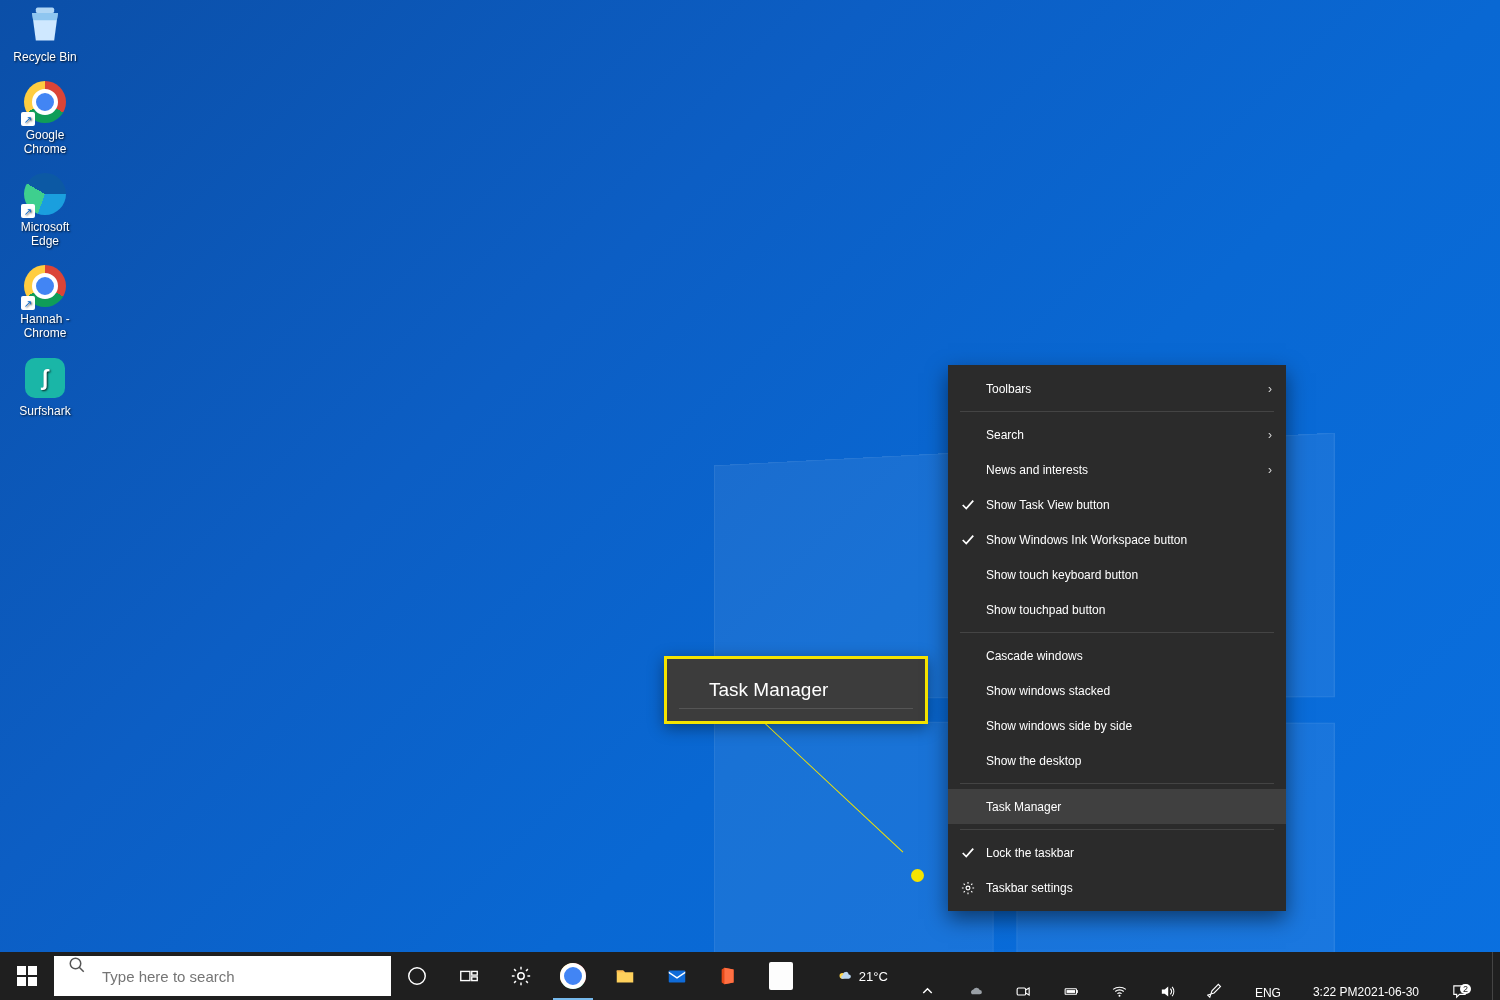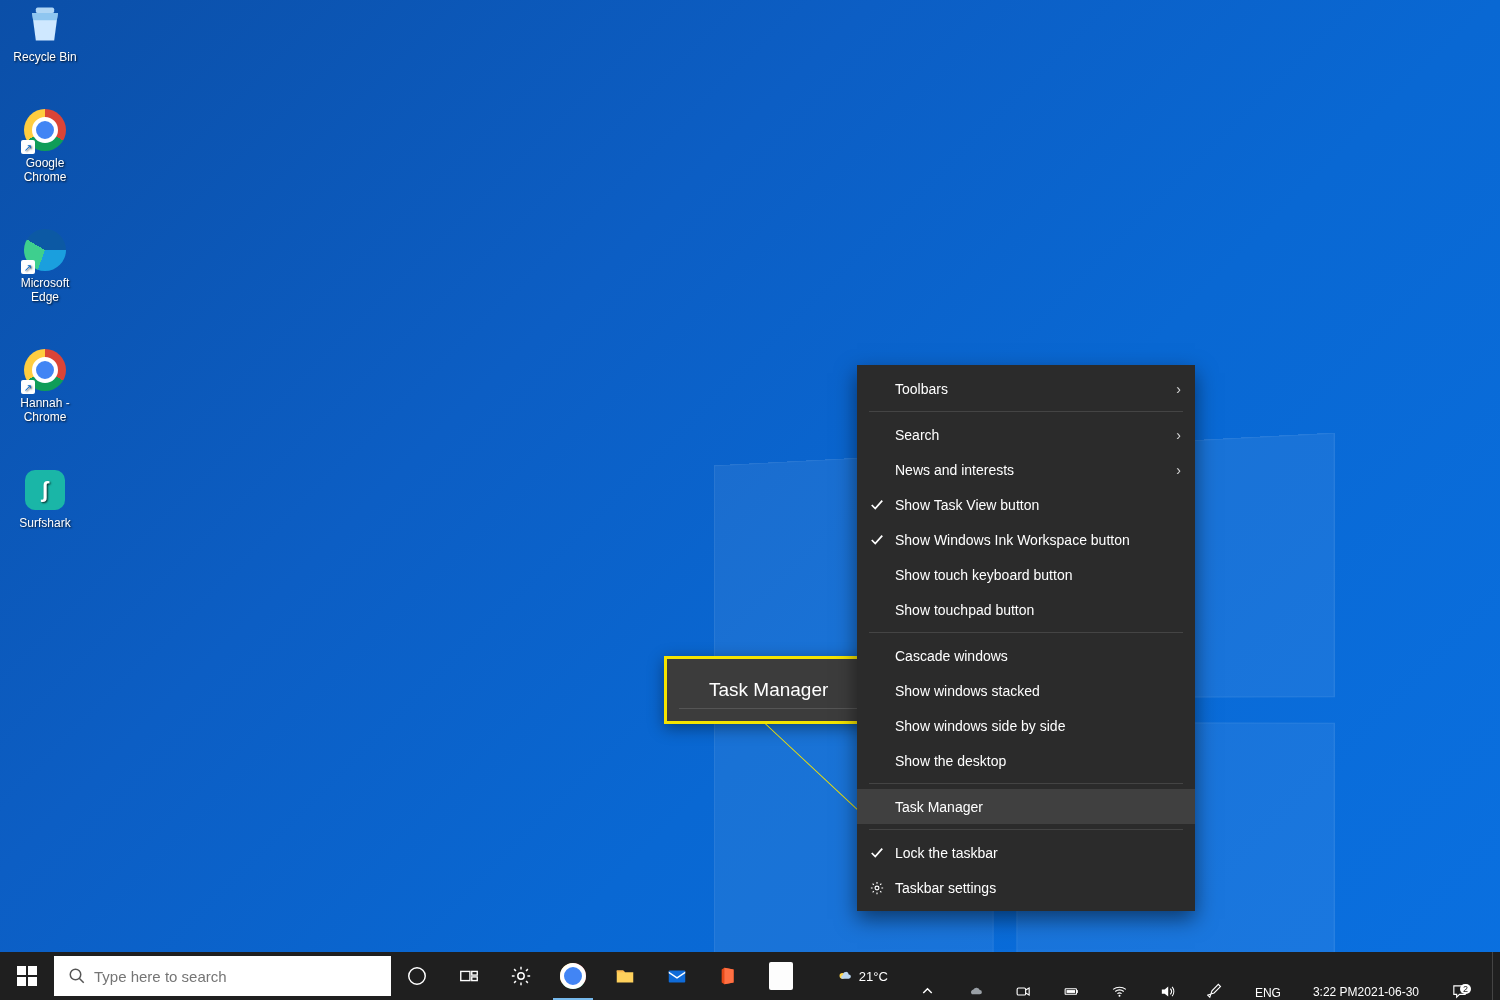--- a/index.html
+++ b/index.html
@@ -26,21 +26,21 @@
   background: rgba(255,255,255,0.35);
   border: 1px solid rgba(255,255,255,0.5);
 }
 
 .desktop-icons {
   position: absolute;
   left: 6px;
   top: 2px;
   display: flex;
   flex-direction: column;
-  gap: 44px;
+  gap: 16px;
 }
 .dicon {
   width: 78px;
   display: flex;
   flex-direction: column;
   align-items: center;
   color: #fff;
   font-size: 12px;
   text-align: center;
   text-shadow: 1px 1px 2px rgba(0,0,0,0.8);
@@ -84,37 +84,37 @@
 .taskbar{
   position:absolute;left:0;right:0;bottom:0;height:48px;
   background:#1f1f1f;
   display:flex;align-items:stretch;
 }
 .start-btn{width:54px;display:flex;align-items:center;justify-content:center;cursor:pointer;}
 .win-logo{width:20px;height:20px;display:grid;grid-template-columns:1fr 1fr;grid-template-rows:1fr 1fr;gap:2px;}
 .win-logo span{background:#fff;}
 .search-box{
   width:337px;height:40px;margin:4px 0;
-  background:#fff;display:flex;align-items:center;padding:0 14px;gap:8px;
+  background:#fff;display:flex;padding:0 14px;gap:16px;
 }
 .search-box svg{width:18px;height:18px;flex-shrink:0;}
 .search-box input{border:none;outline:none;font-size:15px;color:#555;flex:1;background:transparent;}
 .tb-icons{display:flex;align-items:center;}
 .tb-icon{width:52px;height:48px;display:flex;align-items:center;justify-content:center;cursor:pointer;position:relative;}
 .tb-icon svg{width:22px;height:22px;}
 .tb-icon .active-bar{position:absolute;bottom:0;left:6px;right:6px;height:2px;background:#76b9ed;}
 .tray{margin-left:auto;display:flex;align-items:center;color:#fff;font-size:12px;gap:17px;padding-right:2px;}
 .tray-item{padding:0 7px;height:48px;display:flex;align-items:flex-end;justify-content:center;cursor:pointer;}
 .tray-item svg{width:17px;height:17px;}
 .weather{display:flex;align-items:center;gap:6px;font-size:13px;}
 .clock{display:flex;flex-direction:row;align-items:flex-end;justify-content:space-between;padding:0 8px;font-size:12px;line-height:1.25;}
 
 .ctx-menu{
-  position:absolute;left:857px;top:365px;width:338px;
-  background:#2b2b2b;color:#fff;font-size:14px;
+  position:absolute;left:948px;top:365px;width:338px;
+  background:#2b2b2b;color:#fff;font-size:12px;
   padding:6px 0;
   box-shadow:0 8px 20px rgba(0,0,0,0.5);
 }
 .ctx-item{display:flex;align-items:center;height:35px;padding:0 14px 0 38px;position:relative;cursor:pointer;}
 .ctx-item.highlighted{background:#404040;}
 .ctx-item .lead{position:absolute;left:12px;width:16px;height:16px;display:flex;align-items:center;justify-content:center;}
 .ctx-item .lead svg{width:14px;height:14px;}
 .ctx-item .trail{margin-left:auto;opacity:0.8;}
 .ctx-sep{height:1px;background:#444;margin:5px 12px;}
 

